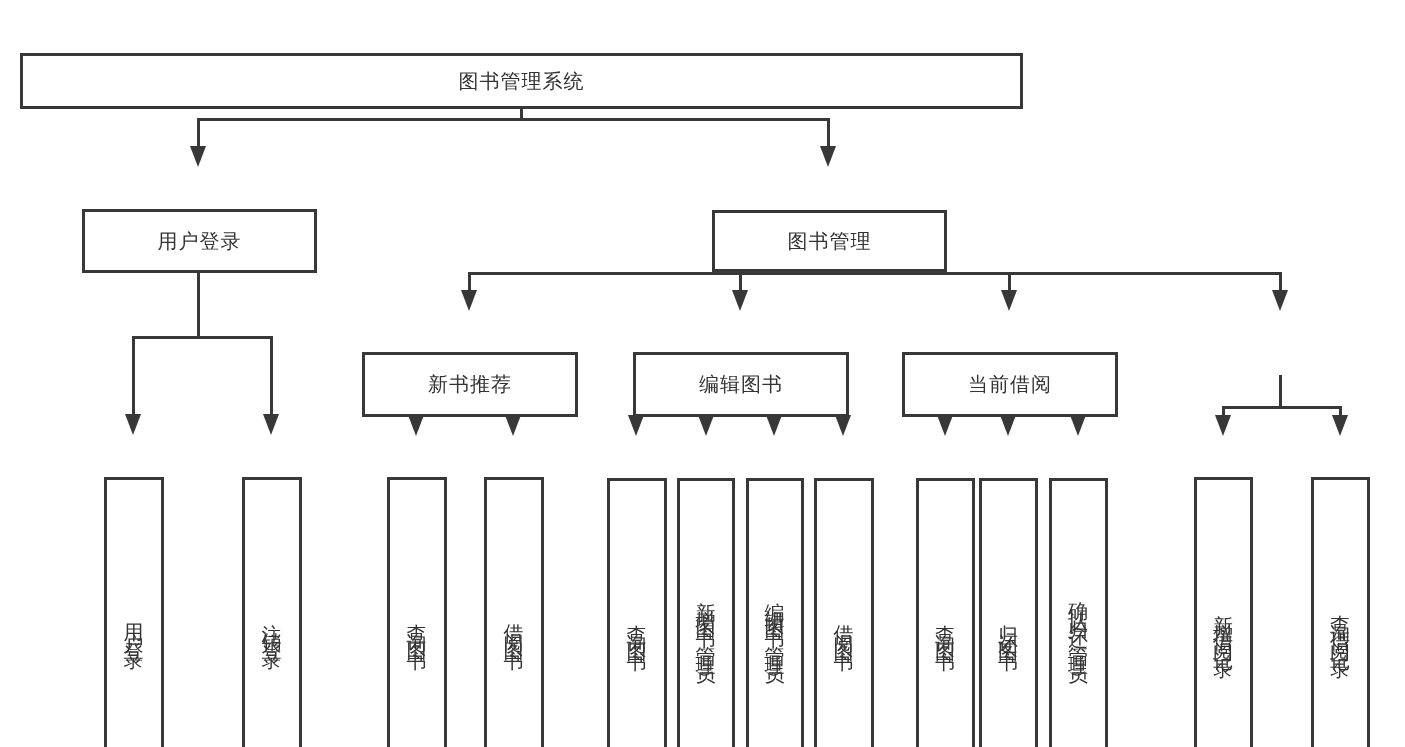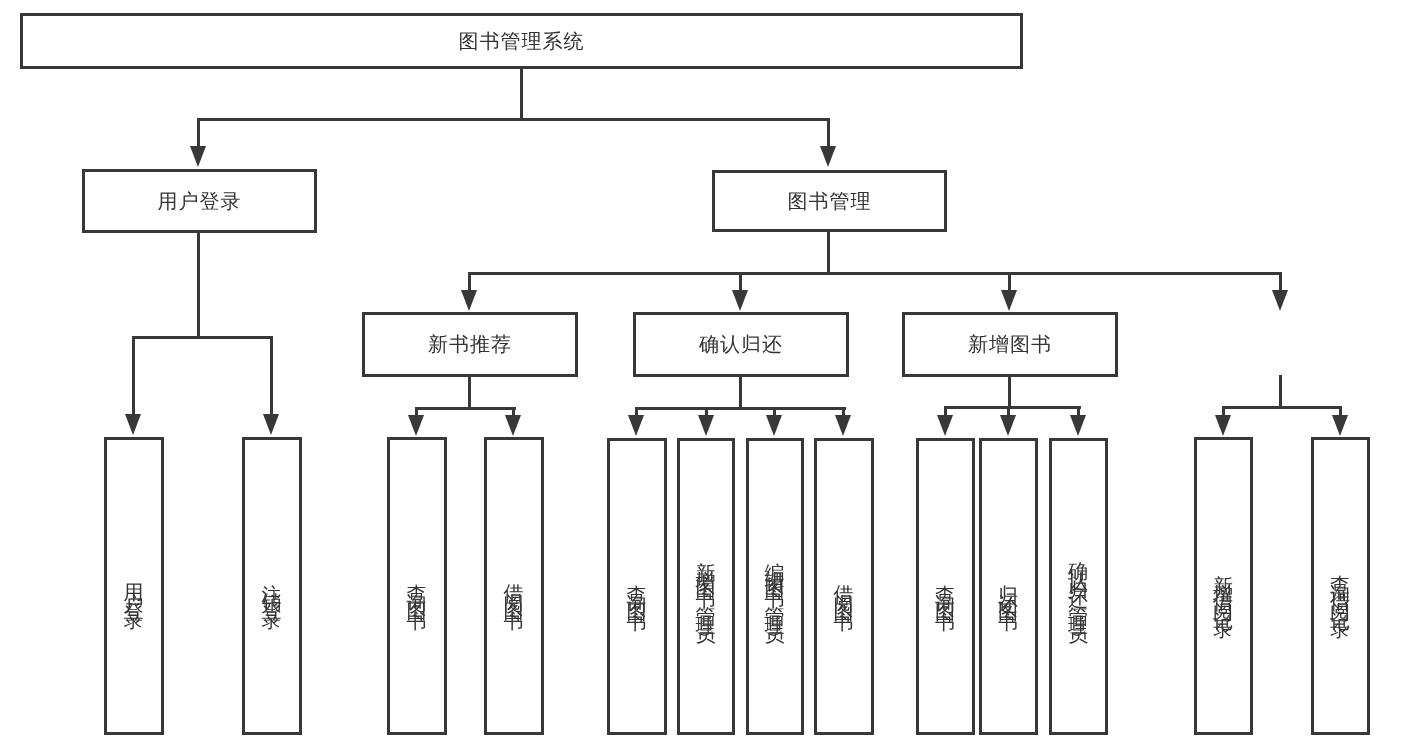--- a/index.html
+++ b/index.html
@@ -14,20 +14,21 @@
   .node {
     position: absolute;
     box-sizing: border-box;
     border: 3px solid #383838;
     background: #ffffff;
     display: flex;
     align-items: center;
     justify-content: center;
     color: #333333;
     z-index: 2;
+    margin-top: 40px;
   }
   .node .lbl {
     font-size: 20px;
     letter-spacing: 1px;
     white-space: nowrap;
   }
   .leaf .lbl {
     writing-mode: vertical-rl;
     text-orientation: upright;
     white-space: normal;
@@ -76,25 +77,25 @@
 
   <div class="node" style="left:712px;top:170px;width:235px;height:62px">
     <span class="lbl">图书管理</span>
   </div>
 
   <div class="node" style="left:362px;top:312px;width:216px;height:65px">
     <span class="lbl">新书推荐</span>
   </div>
 
   <div class="node" style="left:633px;top:312px;width:216px;height:65px">
-    <span class="lbl">确认归还</span>
+    <span class="lbl">编辑图书</span>
   </div>
 
   <div class="node" style="left:902px;top:312px;width:216px;height:65px">
-    <span class="lbl">新增图书</span>
+    <span class="lbl">当前借阅</span>
   </div>
 
 
   <div class="node leaf" style="left:104px;top:437px;width:60px;height:298px">
     <span class="lbl">用户登录</span>
   </div>
   <div class="node leaf" style="left:242px;top:437px;width:60px;height:298px">
     <span class="lbl">注销登录</span>
   </div>
 

